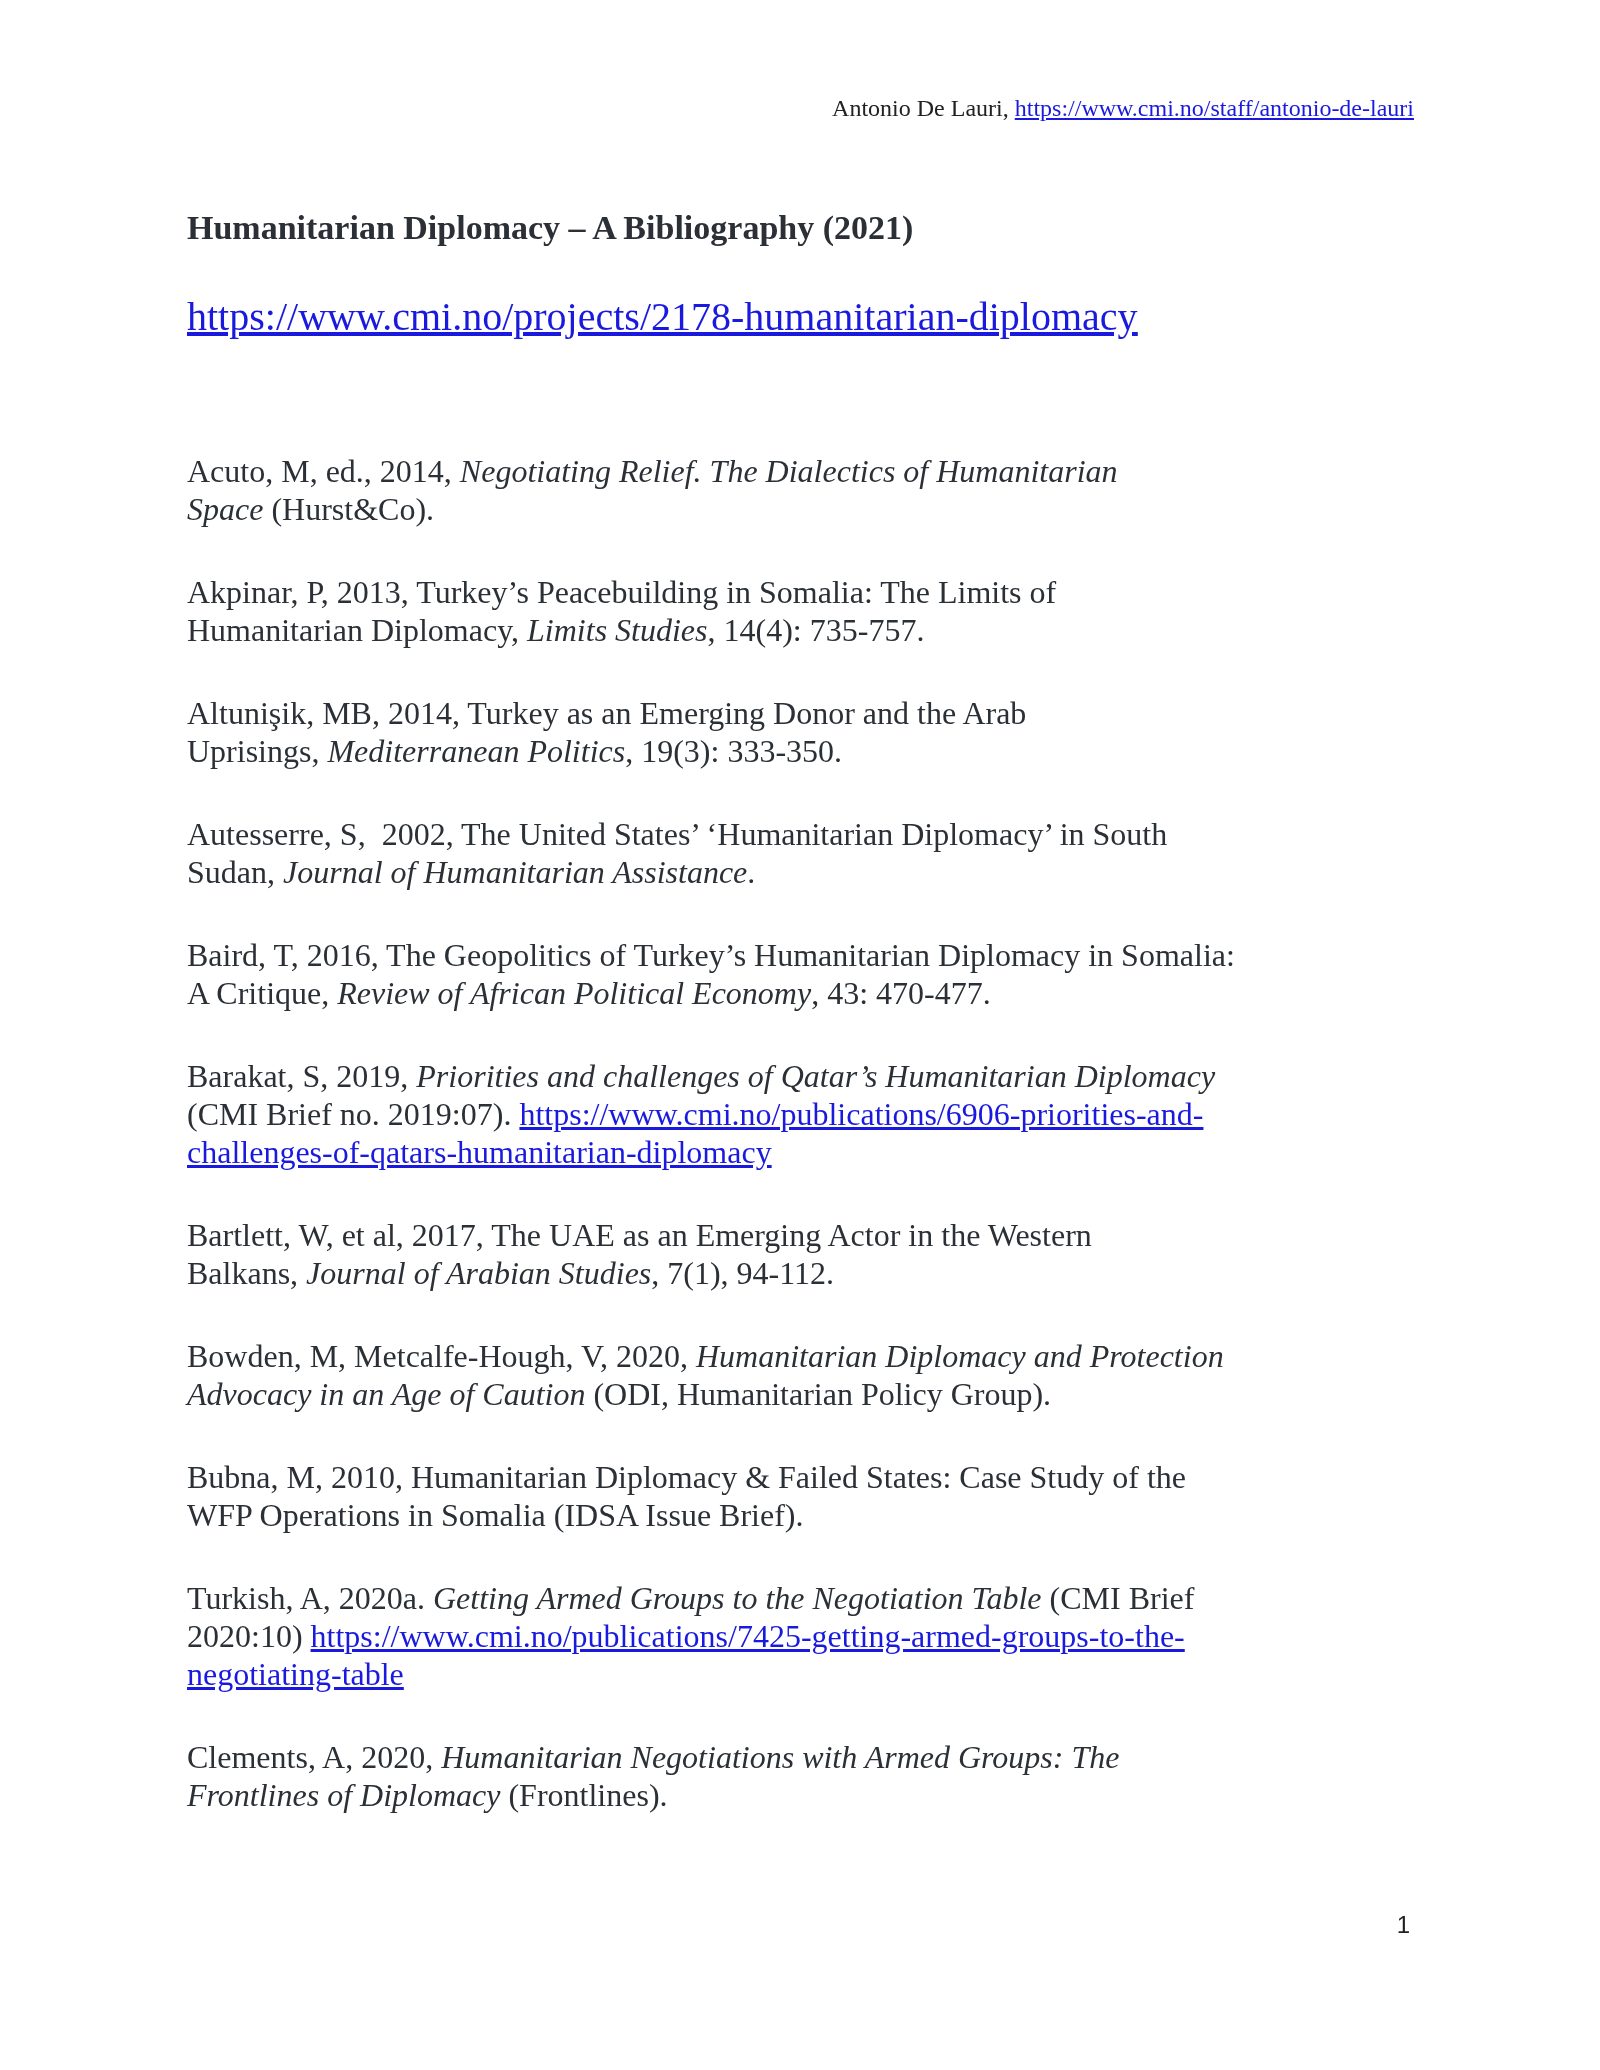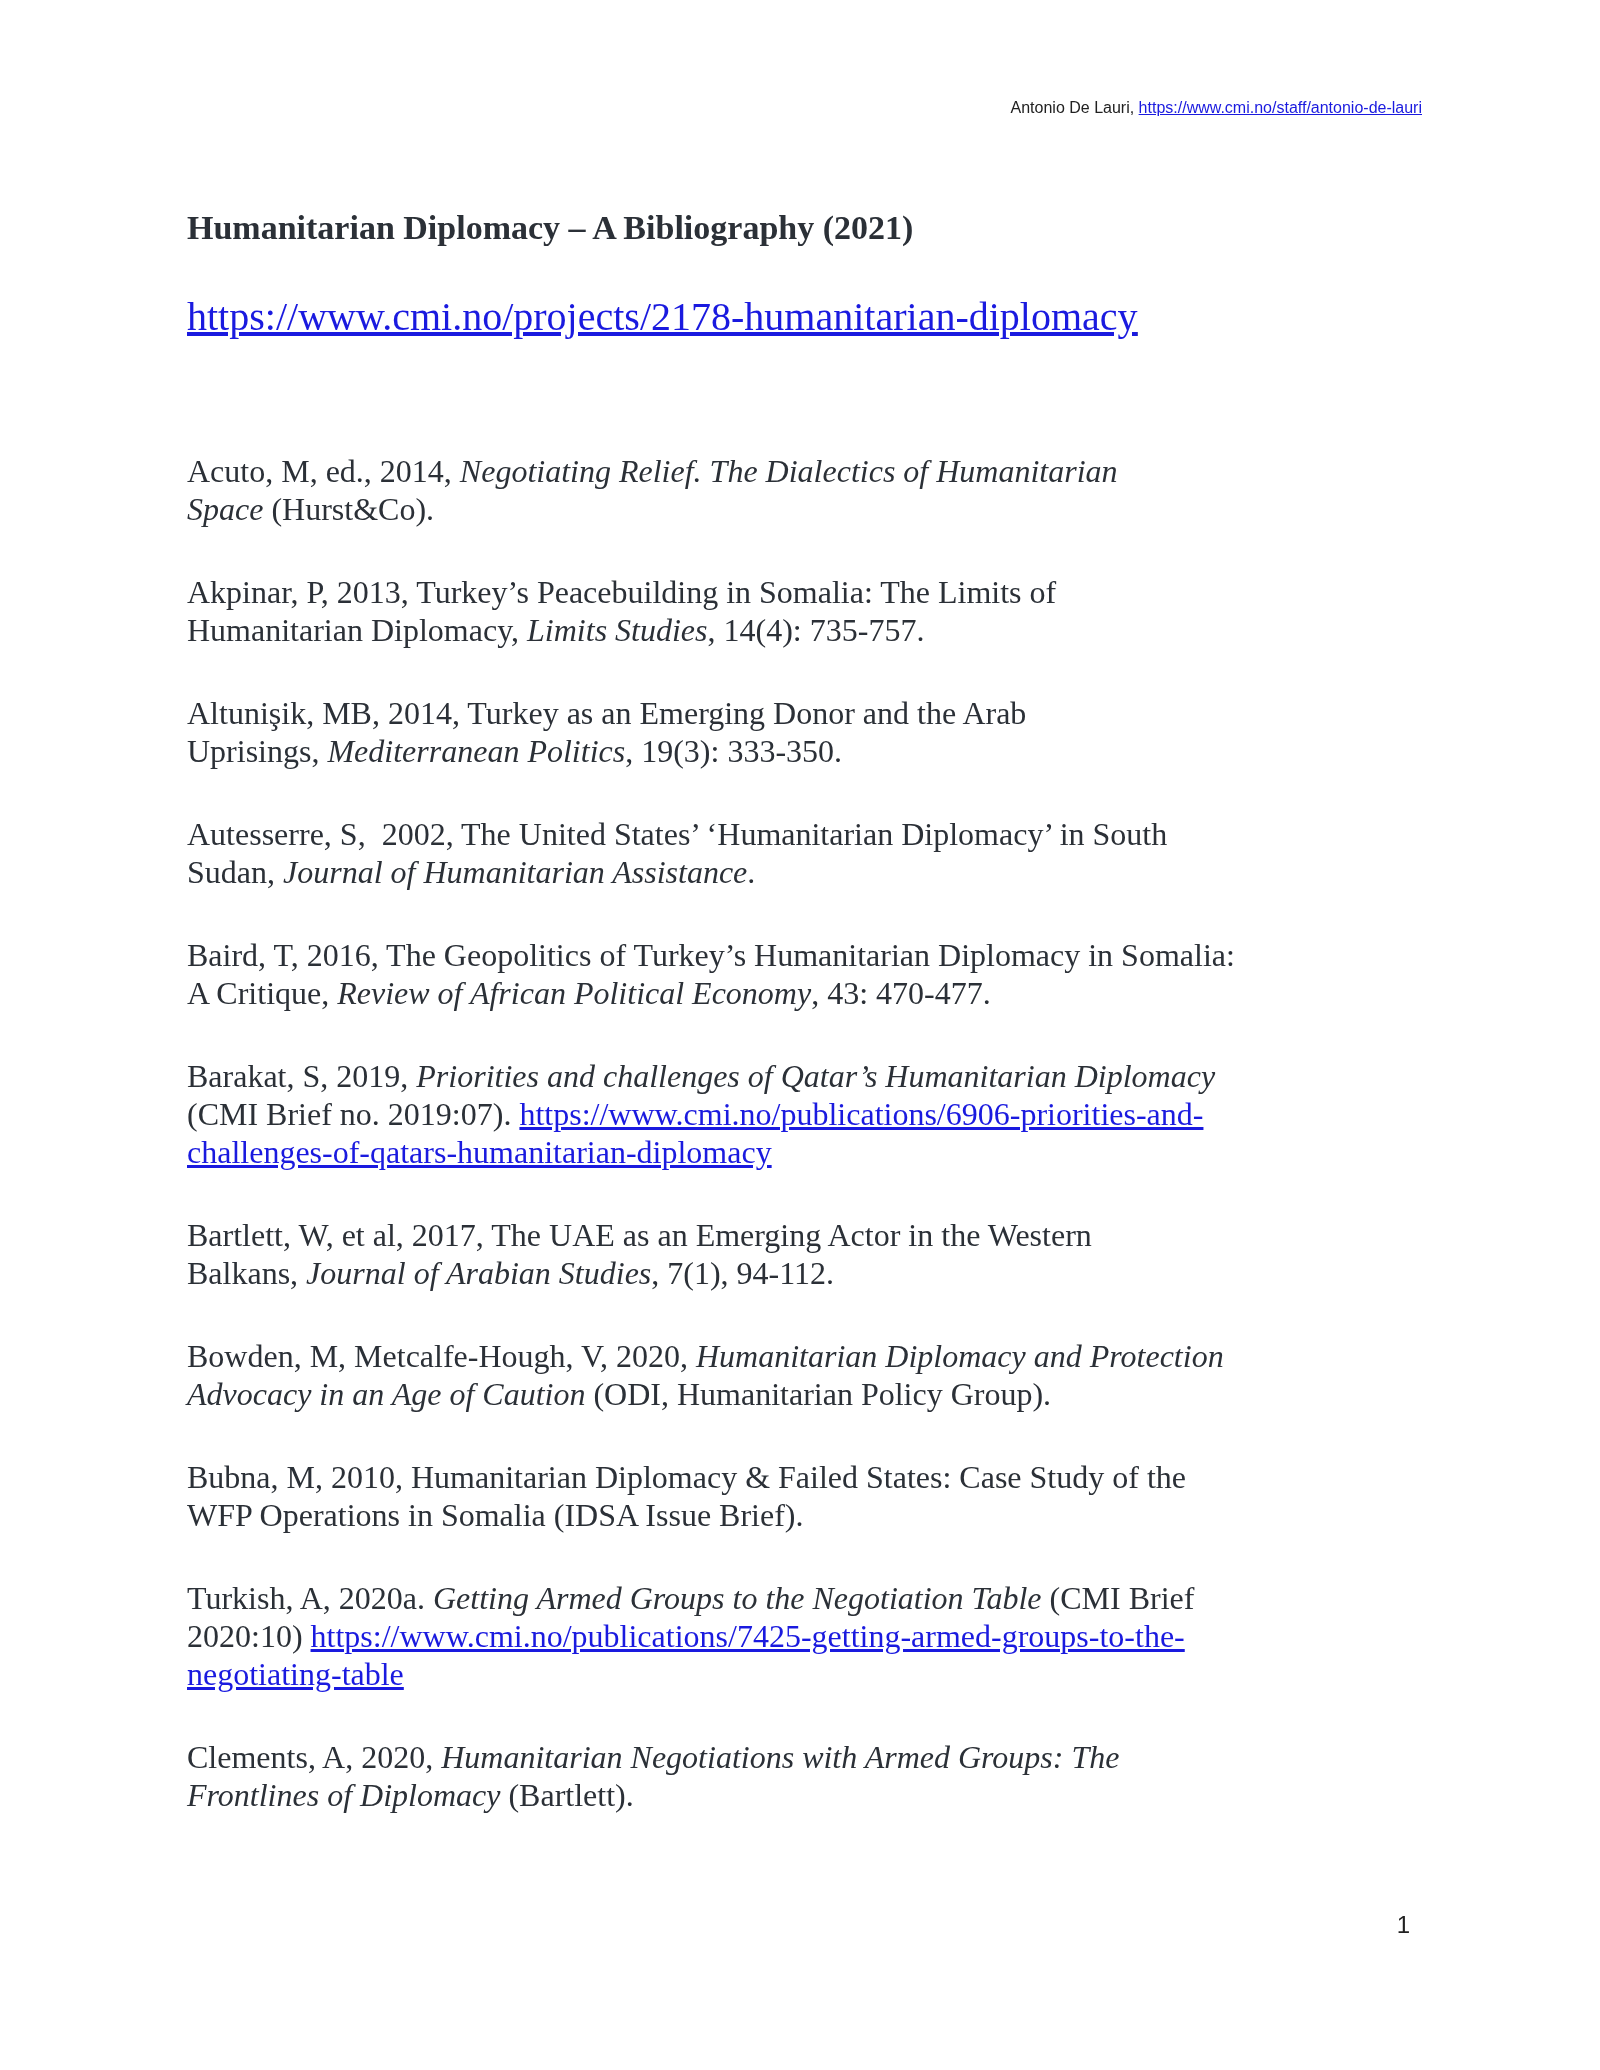--- a/index.html
+++ b/index.html
@@ -8,23 +8,23 @@
     width: 1600px;
     height: 2070px;
     background: var(--bg-color, #ffffff);
     overflow: hidden;
     font-family: "Liberation Serif", serif;
     color: var(--text-color, #2b3037);
   }
   .header {
     position: absolute;
     top: 93px;
-    right: 178px;
-    font-family: Liberation Sans, sans-serif;
-    font-size: 16px;
+    right: 186px;
+    font-family: Liberation Serif, serif;
+    font-size: 24px;
     line-height: 30px;
     color: var(--header-color, #212121);
     white-space: nowrap;
   }
   a.link {
     color: var(--link-color, #1a1adf);
     text-decoration: underline;
     cursor: pointer;
   }
   .content {
@@ -97,19 +97,19 @@
         <p class="entry"><span>Bartlett, W, et al, 2017, The UAE as an Emerging Actor in the Western
 Balkans, </span><i>Journal of Arabian Studies</i><span>, 7(1), 94-112.</span></p>
         <p class="entry"><span>Bowden, M, Metcalfe-Hough, V, 2020, </span><i>Humanitarian Diplomacy and Protection
 Advocacy in an Age of Caution</i><span> (ODI, Humanitarian Policy Group).</span></p>
         <p class="entry"><span>Bubna, M, 2010, Humanitarian Diplomacy &amp; Failed States: Case Study of the
 WFP Operations in Somalia (IDSA Issue Brief).</span></p>
         <p class="entry"><span>Turkish, A, 2020a. </span><i>Getting Armed Groups to the Negotiation Table</i><span> (CMI Brief
 2020:10) </span><a href="#" class="link">https://www.cmi.no/publications/7425-getting-armed-groups-to-the-
 negotiating-table</a></p>
         <p class="entry"><span>Clements, A, 2020, </span><i>Humanitarian Negotiations with Armed Groups: The
-Frontlines of Diplomacy</i><span> (Bartlett).</span></p>
+Frontlines of Diplomacy</i><span> (Frontlines).</span></p>
       </div>
   </div>
 
   <div class="page-number">1</div>
 
 </div>
 
 </body></html>

